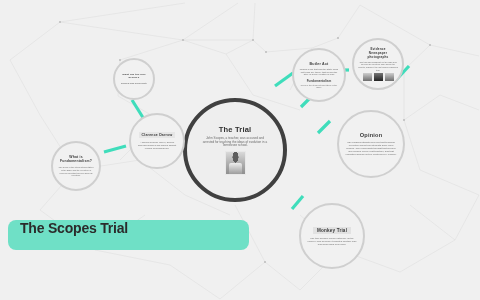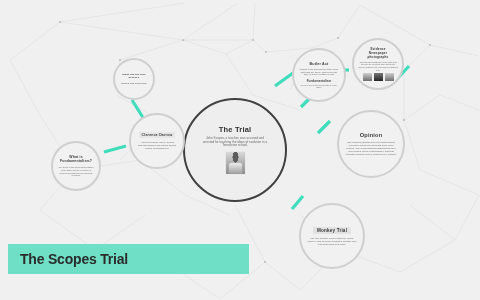--- a/index.html
+++ b/index.html
@@ -22,21 +22,21 @@
     text-align:center;
     color:#3a3a3a;
     overflow:hidden;
   }
   .node .ttl{font-weight:bold;letter-spacing:.2px;}
   .node .bdy{color:#6b6b6b;line-height:1.25;}
 
   
   #n-center{
     left:183px;top:98px;width:104px;height:104px;
-    border:2px solid #404040;
+    border:4px solid #404040;
     background:#eeeeee;
     padding:10px 14px;
   }
   #n-center .ttl{font-size:7.5px;margin-bottom:3px;color:#2e2e2e;}
   #n-center .bdy{font-size:3.1px;max-width:66px;}
   .photo{
     margin-top:3px;width:19px;height:22px;
     background:
       radial-gradient(ellipse at 50% 24%, #5d5d5d 0 22%, rgba(0,0,0,0) 23%),
       linear-gradient(#d9d9d9,#b4b4b4 45%,#8f8f8f);
@@ -80,23 +80,23 @@
   #n-jury{left:113px;top:58px;width:42px;height:42px;padding:4px;}
   #n-jury .ttl{font-size:2.5px;max-width:34px;}
   #n-jury .bdy{font-size:2.4px;margin-top:3px;color:#555;}
 
   #n-fund{left:51px;top:141px;width:50px;height:50px;padding:5px;}
   #n-fund .ttl{font-size:3.4px;max-width:40px;line-height:1.2;}
   #n-fund .bdy{font-size:2.2px;max-width:38px;margin-top:3px;}
 
   
   #banner{
-    position:absolute;left:8px;top:244px;width:241px;height:30px;
+    position:absolute;left:8px;top:220px;width:241px;height:30px;
     background:#6fe0c6;
-    display:flex;align-items:center;
+    display:flex;align-items:flex-start;border-radius:8px;
   }
   #banner .t{
     font-size:14px;font-weight:bold;color:#2b2b2b;
     padding-left:12px;letter-spacing:-.2px;
   }
 </style>
 </head>
 <body>
 
 <div id="canvas">

